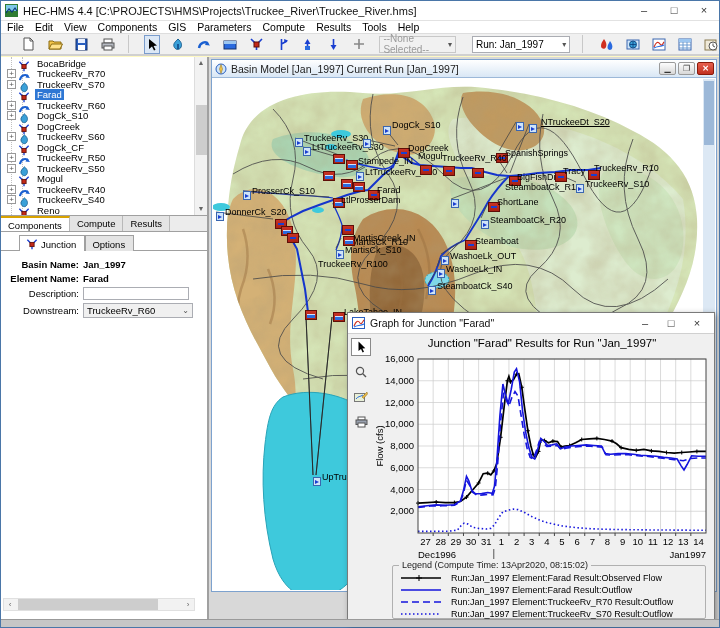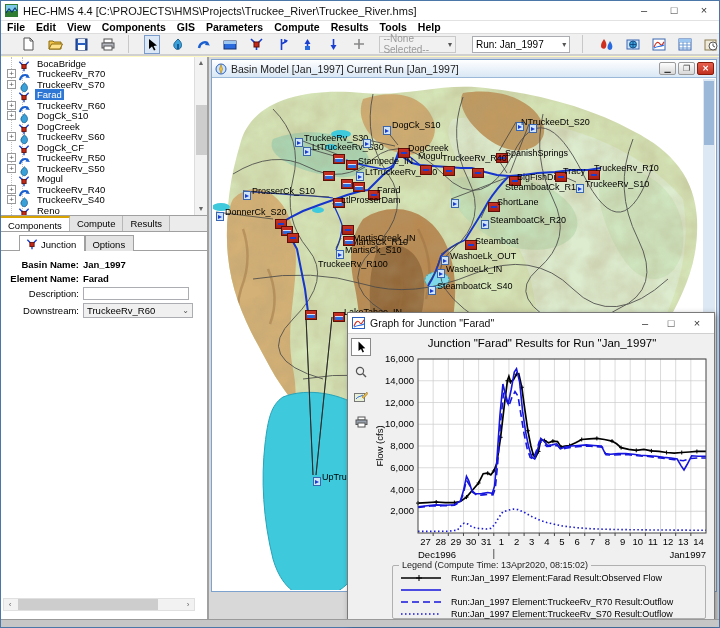--- a/index.html
+++ b/index.html
@@ -8,21 +8,21 @@
 
   
   .titlebar { height:20px; background:#ffffff; display:flex; align-items:center; padding-left:4px; border-bottom:1px solid #e2e2e2; }
   .titlebar .appicon { width:13px; height:13px; margin-right:5px; flex:0 0 auto; }
   .titlebar .title { font-size:11px; color:#111; white-space:nowrap; overflow:hidden; }
   .wincontrols { margin-left:auto; display:flex; height:100%; }
   .wincontrols span { width:30px; text-align:center; font-size:11px; color:#333; line-height:19px; }
 
   
   .menubar { height:13px; background:#fff; display:flex; align-items:center; padding-left:6px; border-bottom:1px solid #ddd; }
-  .menubar span { font-size:10.5px; color:#000; margin-right:11px; cursor:default;font-weight:bold; }
+  .menubar span { font-size:10.5px; color:#000; margin-right:11px; cursor:default; }
 
   
   .toolbar { height:22px; background:#f0f0f0; border-bottom:2px solid #d0d0d0; display:flex; align-items:center; padding-left:20px; gap:10px; }
   .tbtn { width:21px; height:19px; display:flex; align-items:center; justify-content:center; border:1px solid transparent; }
   .tbtn.pressed { border:1px solid #7a9ccc; background:#dce8f6; }
   .tsep { width:6px; height:18px; border-left:1px solid #c8c8c8; margin:0 2px; }
   .combo { height:17px; border:1px solid #abadb3; background:#fff; font-size:10px; display:flex; align-items:center; padding:0 3px; position:relative; color:#000; }
   .combo .arrow { margin-left:auto; font-size:8px; color:#555; }
   .combo.disabled { background:#f1f1f1; color:#9a9a9a; border-color:#c8c8c8; }
   .combo.none { width:102px; margin-left:2px; }
@@ -548,21 +548,21 @@
                 </g>
               <g stroke="#222" stroke-width=".9">
                 <path d="M100,396 L93,238"></path>
                   <path d="M103,396 L119,238"></path>
               </g>
             </svg>
             <div id="map-nodes">
                 <div class="mnode s" style="left: 170px; top: 47px;"></div>
                 <span class="mlabel" style="left: 179px; top: 41px;">DogCk_S10</span>
                 <div class="mnode s" style="left: 303px; top: 43px;"></div>
-                <span class="mlabel" style="left: 308px; top: 38px;">NTruckeeDt_S20</span>
+                <span class="mlabel" style="left: 328px; top: 38px; text-decoration: underline;">NTruckeeDt_S20</span>
                 <div class="mnode s" style="left: 90px; top: 68px;"></div>
                 <span class="mlabel" style="left: 99px; top: 63px;">LtTruckeeRv_S30</span>
                 <div class="mnode s" style="left: 82px; top: 59px;"></div>
                 <span class="mlabel" style="left: 91px; top: 54px;">TruckeeRv_S30</span>
                 <div class="mnode j" style="left: 185px; top: 69px;"></div>
                 <span class="mlabel" style="left: 195px; top: 64px;">DogCreek</span>
                 <div class="mnode r" style="left: 133px; top: 81px;"></div>
                 <span class="mlabel" style="left: 145px; top: 77px;">Stampede_IN</span>
                 <div class="mnode j" style="left: 283px; top: 74px;"></div>
                 <span class="mlabel" style="left: 292px; top: 69px;">SpanishSprings</span>
@@ -821,20 +821,21 @@
                   <line x1="2" y1="5" x2="42" y2="5" stroke="#000000" stroke-width="1.6"></line>
                   <line x1="20" y1="2" x2="20" y2="8" stroke="#000000"></line>
                   <line x1="17" y1="5" x2="23" y2="5" stroke="#000000"></line>
                 </svg>
                 <span>Run:Jan_1997 Element:Farad Result:Observed Flow</span>
               </div>
               <div class="lrow">
                 <svg width="44" height="10">
                   <line x1="2" y1="5" x2="42" y2="5" stroke="#1515dd" stroke-width="1.6"></line>
                 </svg>
+                <span>Run:Jan_1997 Element:Farad Result:Outflow</span>
               </div>
               <div class="lrow">
                 <svg width="44" height="10">
                   <line x1="2" y1="5" x2="42" y2="5" stroke="#1515dd" stroke-width="1.6" stroke-dasharray="7,4"></line>
                 </svg>
                 <span>Run:Jan_1997 Element:TruckeeRv_R70 Result:Outflow</span>
               </div>
               <div class="lrow">
                 <svg width="44" height="10">
                   <line x1="2" y1="5" x2="42" y2="5" stroke="#1515dd" stroke-width="1.6" stroke-dasharray="1.5,2.5"></line>

